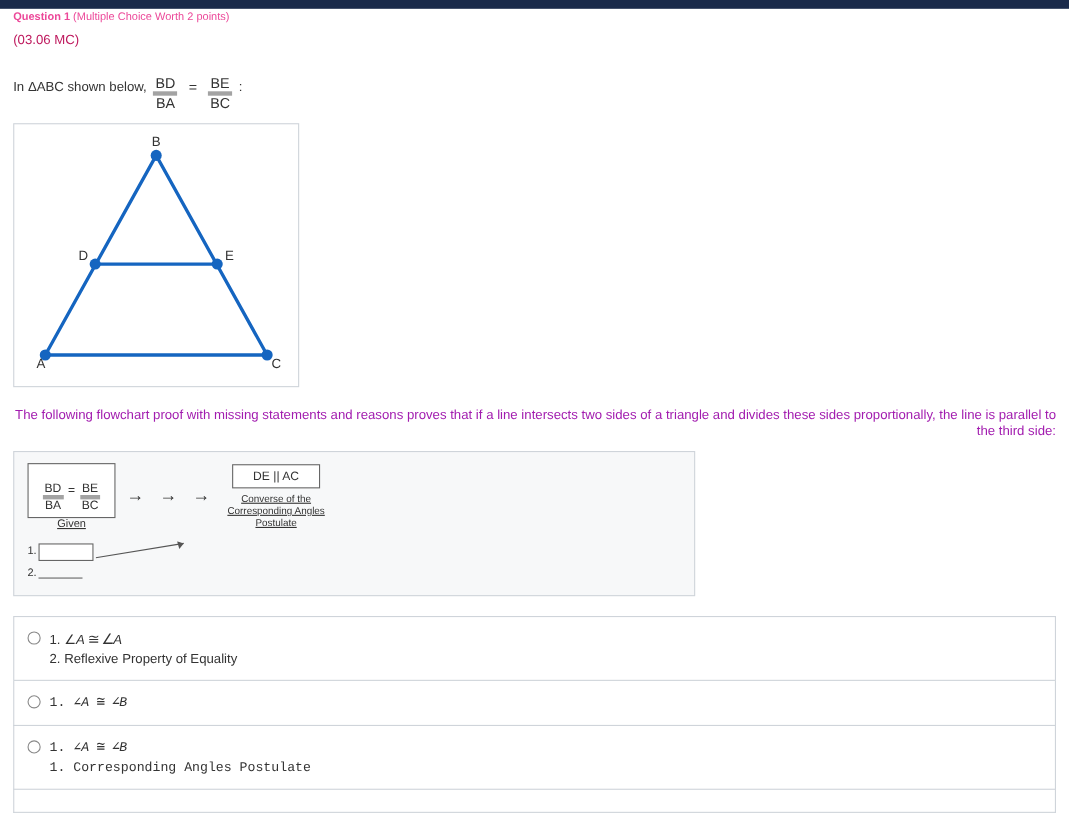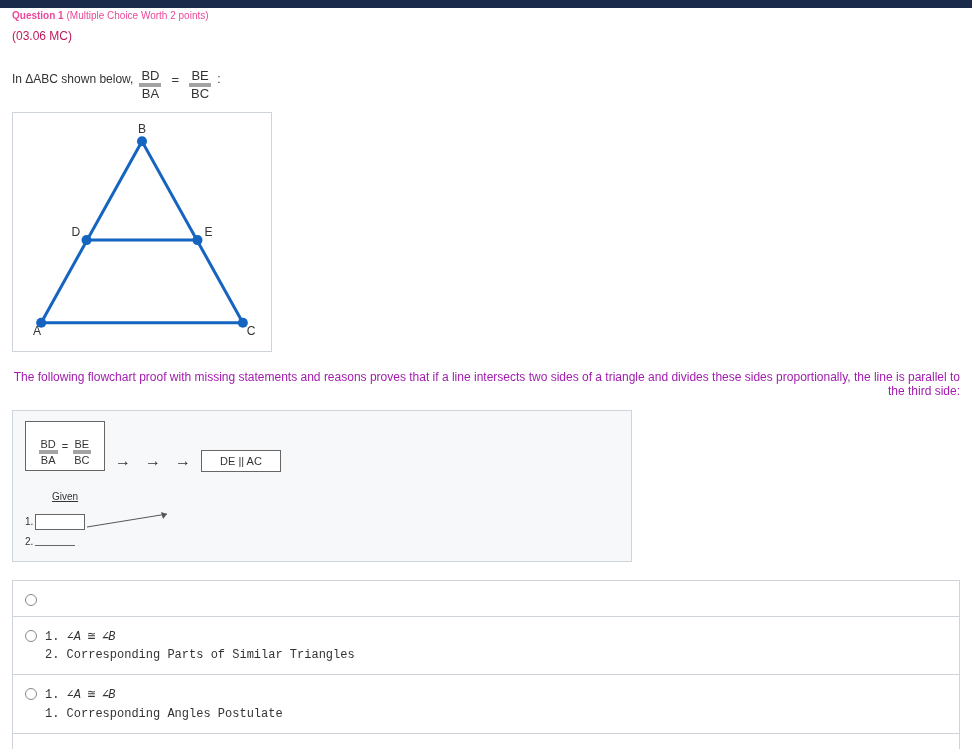--- a/index.html
+++ b/index.html
@@ -15,21 +15,21 @@
   .frac .den { padding: 0 2px; }
   .eq { font-size: 13px; padding: 0 4px; }
   .figure-wrap { border: 1px solid #cfd4da; width: 260px; height: 240px; padding: 8px; margin-bottom: 18px; position: relative; }
   .figure-wrap svg { width: 100%; height: 100%; }
   .proof-text { margin: 14px 0 12px 0; color: #a21caf; text-align: right; }
   .flowchart { border: 1px solid #cfd4da; background: #f7f8f9; padding: 10px 12px 14px 12px; width: 620px; margin-bottom: 18px; }
   .flow-row { display: flex; align-items: center; gap: 6px; }
   .flow-col { display: flex; flex-direction: column; align-items: center; font-size: 10px; }
   .flow-box { border: 1px solid #666; background: #fff; padding: 4px 8px; text-align: center; min-width: 80px; font-size: 11px; }
   .flow-reason { font-size: 9px; text-align: center; text-decoration: underline; margin-top: 4px; max-width: 100px; line-height: 1.2; }
-  .given { font-size: 10px; text-decoration: underline; margin-top: 20px; }
+  .given { font-size: 10px; text-decoration: underline; margin-top: 0; }
   .arrow { font-size: 16px; color: #333; padding: 0 4px; }
   .blank-group { margin-top: 6px; font-size: 10px; }
   .blank-box { border: 1px solid #666; background: #fff; width: 50px; height: 16px; display: inline-block; vertical-align: middle; }
   .blank-line { border-bottom: 1px solid #666; display: inline-block; width: 40px; height: 10px; vertical-align: middle; }
   .which { margin: 14px 0 10px 0; color: #444; }
   .options { display: flex; flex-direction: column; }
   .option { border: 1px solid #cfd4da; border-top: 1px solid #cfd4da; padding: 10px 12px; display: flex; align-items: flex-start; gap: 8px; }
   .option + .option { border-top: none; font-family: Liberation Mono, monospace; }
   .radio { width: 12px; height: 12px; border: 1px solid #888; border-radius: 50%; margin-top: 3px; flex-shrink: 0; }
   .opt-body { line-height: 1.5; }
@@ -96,20 +96,21 @@
             <span class="den">BC</span>
           </span>
         </div>
         <div class="given">Given</div>
       </div>
       <span class="arrow">→</span>
       <span class="arrow">→</span>
       <span class="arrow">→</span>
       <div class="flow-col">
         <div class="flow-box">DE || AC</div>
+        <div class="flow-reason">Converse of the Corresponding Angles Postulate</div>
       </div>
     </div>
     <div class="blank-group" style="position:relative;margin-top:10px;">
       <div style="display:flex;align-items:center;gap:2px;margin-bottom:4px;">
         <span>1.</span>
         <span class="blank-box"></span>
         <svg width="90" height="20" style="vertical-align:middle;">
           <line x1="0" y1="15" x2="80" y2="2" stroke="#555" stroke-width="1"></line>
           <polygon points="80,2 74,0 76,7" fill="#555"></polygon>
         </svg>
@@ -118,28 +119,33 @@
         <span>2.</span>
         <span class="blank-line"></span>
       </div>
     </div>
   </div>
 
 
   <div class="options">
     <div class="option">
       <div class="radio"></div>
+      <div class="opt-body">
+        <div>
+          <span>1. ∠</span><span class="angle">A</span><span class="cong"> ≅ ∠</span><span class="angle">A</span>
+        </div>
+        <div>2. Reflexive Property of Equality</div>
+      </div>
     </div>
     <div class="option">
       <div class="radio"></div>
       <div class="opt-body">
         <div>
           <span>1. ∠</span><span class="angle">A</span><span class="cong"> ≅ ∠</span><span class="angle">B</span>
         </div>
-        <div>2. Corresponding Parts of Similar Triangles</div>
       </div>
     </div>
     <div class="option">
       <div class="radio"></div>
       <div class="opt-body">
         <div>
           <span>1. ∠</span><span class="angle">A</span><span class="cong"> ≅ ∠</span><span class="angle">B</span>
         </div>
         <div>1. Corresponding Angles Postulate</div>
       </div>

